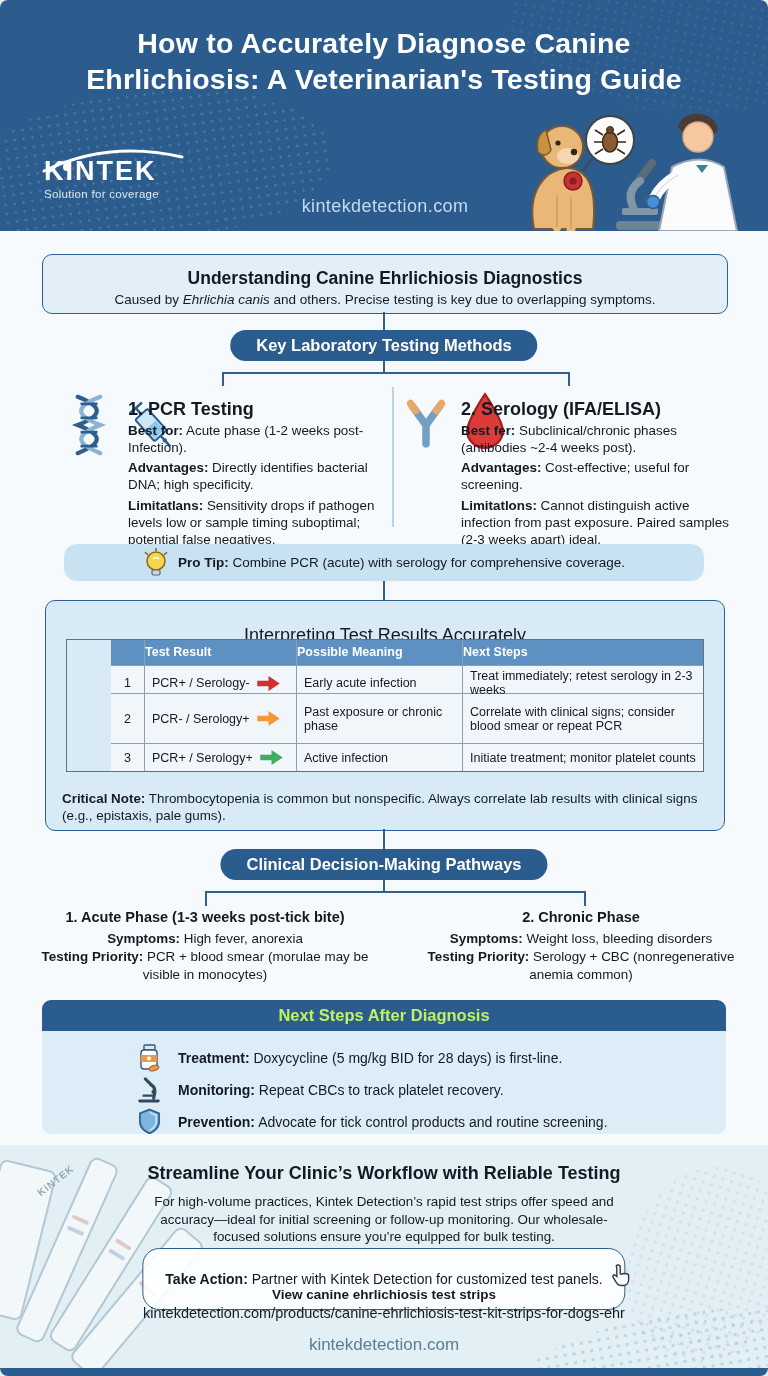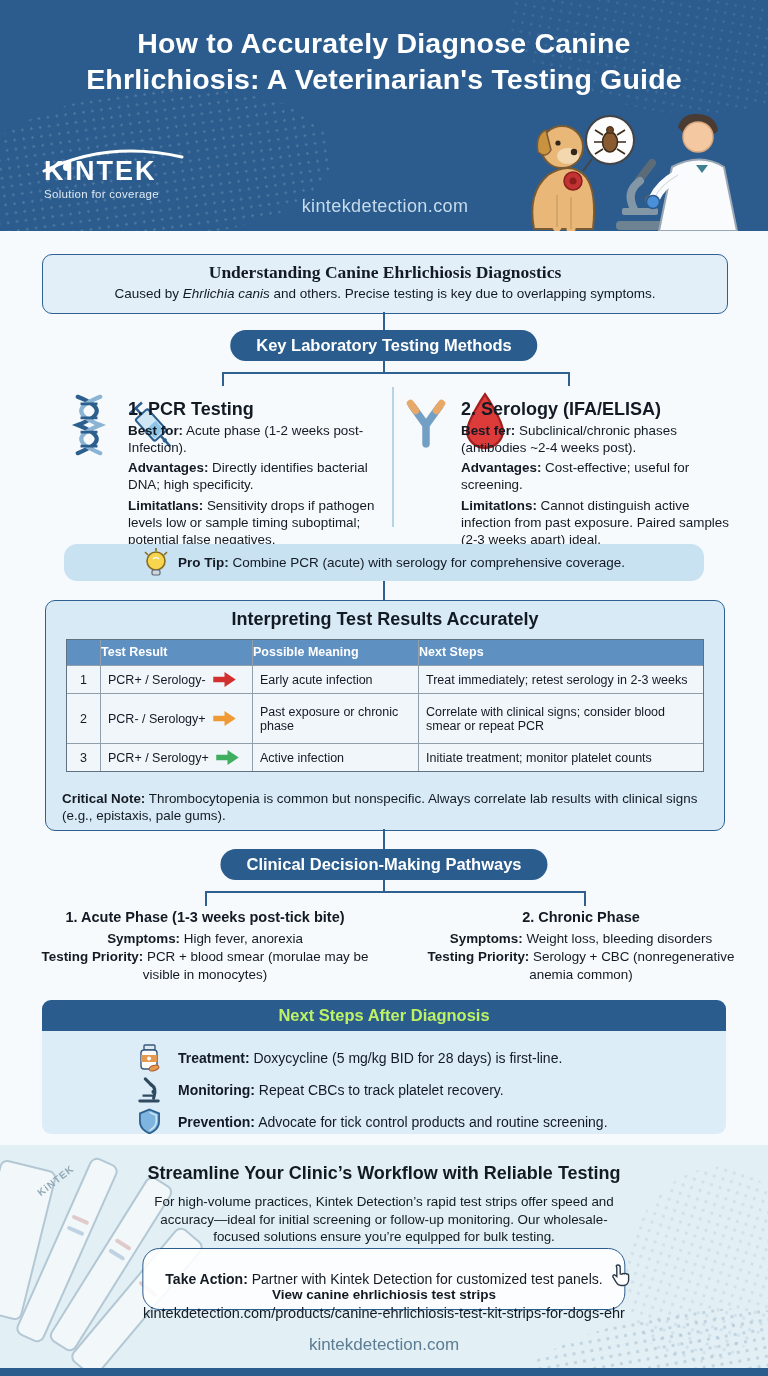--- a/index.html
+++ b/index.html
@@ -1,18 +1,18 @@
 <!DOCTYPE html>
 <html><head>
 <meta charset="utf-8">
 <style>
   html,body{margin:0;padding:0;}
   body{font-family:"Liberation Sans","DejaVu Sans",sans-serif;background:#e9eef2;}
   #page{position:relative;width:768px;height:1376px;margin:0 auto;background:#f6fafc;overflow:hidden;
-        color:#131a24;}
+        color:#131a24;border-radius:8px;}
   
   .header{position:absolute;left:0;top:0;width:768px;height:231px;background:#2b5c8d;overflow:hidden;}
   .header-dots{position:absolute;left:-30px;top:90px;width:360px;height:150px;opacity:.18;
     background:radial-gradient(rgba(255,255,255,.9) 1px,transparent 1.5px);background-size:9px 9px;
     border-radius:50% 60% 40% 50%;transform:rotate(-8deg);}
   .header-dots2{position:absolute;right:-40px;top:-30px;width:300px;height:140px;opacity:.10;
     background:radial-gradient(rgba(255,255,255,.9) 1px,transparent 1.5px);background-size:9px 9px;
     border-radius:50%;transform:rotate(10deg);}
   .main-title{position:absolute;left:64px;top:26px;width:640px;text-align:center;color:#fff;
     font-size:28.5px;font-weight:bold;line-height:1.26;letter-spacing:.2px;}
@@ -25,42 +25,42 @@
   .illus{position:absolute;right:0px;top:107px;}
   
   .vline{position:absolute;width:2px;background:#2e6192;}
   .bracket{position:absolute;border:2px solid #2e6192;border-bottom:none;}
   .pill{position:absolute;left:50%;transform:translateX(-50%);background:#2a5c8e;color:#fff;
     font-weight:bold;font-size:16.5px;padding:6px 26px;border-radius:18px;white-space:nowrap;}
   .blabel{font-weight:bold;}
   
   .intro-box{position:absolute;left:42px;top:254px;width:684px;height:58px;background:#e2eff8;
     border:1.6px solid #2e6192;border-radius:10px;text-align:center;}
-  .intro-title{font-size:17.5px;font-weight:bold;margin-top:7px;font-family:Liberation Serif, serif;}
+  .intro-title{font-size:17.5px;font-weight:bold;margin-top:13px;}
   .intro-sub{font-size:13.5px;margin-top:3px;}
   
   .m-icons-l{position:absolute;left:60px;top:388px;}
   .m-icons-r{position:absolute;left:398px;top:388px;}
   .m-col{position:absolute;top:383px;}
   .m-col.left{left:128px;width:254px;}
   .m-col.right{left:461px;width:276px;}
   .m-title{font-size:18px;font-weight:bold;margin:16px 0 2px 0;}
   .m-item{font-size:13.4px;line-height:1.28;margin-bottom:3px;}
   .col-divider{position:absolute;left:392px;top:387px;width:2px;height:140px;background:#b9d3e6;}
   
   .protip{position:absolute;left:64px;top:544px;width:640px;height:37px;background:#c9e2f2;
     border-radius:13px;display:flex;align-items:center;justify-content:center;gap:9px;font-size:13.5px;}
   
   .interp{position:absolute;left:45px;top:600px;width:678px;height:229px;background:#d8eaf6;
     border:1.6px solid #2e6192;border-radius:10px;}
-  .interp-title{text-align:center;font-size:18px;font-weight:bold;margin-top:8px;}
+  .interp-title{text-align:center;font-size:18px;font-weight:normal;margin-top:24px;}
   .tbl{position:absolute;left:20px;top:38px;width:636px;border:1.5px solid #60727f;}
   .tbl-caption{height:22px;line-height:22px;background:#2d5f93;color:#fff;font-weight:bold;
     font-size:13px;text-align:center;}
-  .trow{display:grid;grid-template-columns:34px 152px 166px 1fr;}
+  .trow{display:grid;grid-template-columns:34px 152px 166px 1fr;margin-left:44px;}
   .thead{background:#5e90c2;color:#fff;font-weight:bold;font-size:12.8px;}
   .thead .cell{line-height:25px;height:25px;text-align:center;padding:0;}
   .cell{border-right:1px solid #8fa0ac;padding:3px 7px;font-size:12.5px;display:flex;
     align-items:center;}
   .cell:last-child{border-right:none;}
   .data-row{background:#f1f6fa;border-top:1px solid #8fa0ac;}
   .cell.num{justify-content:center;}
   .cell.result{gap:7px;white-space:nowrap;}
   .note{position:absolute;left:16px;top:189px;width:648px;font-size:13.4px;line-height:1.3;}
   

